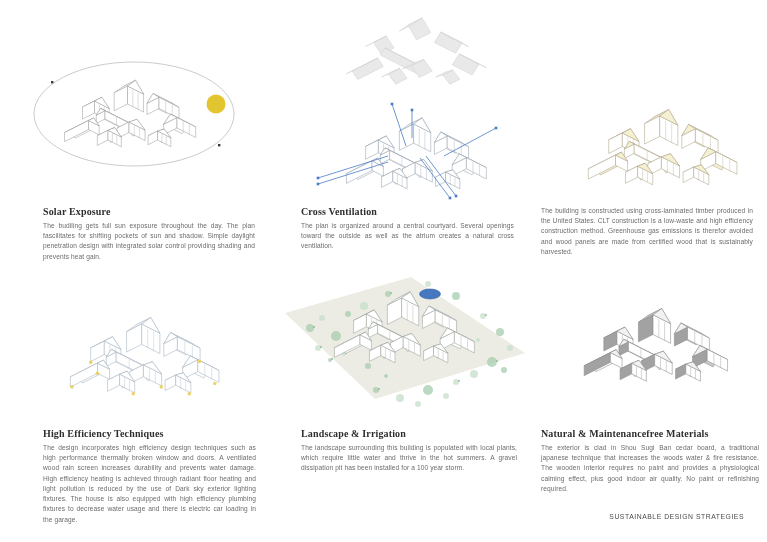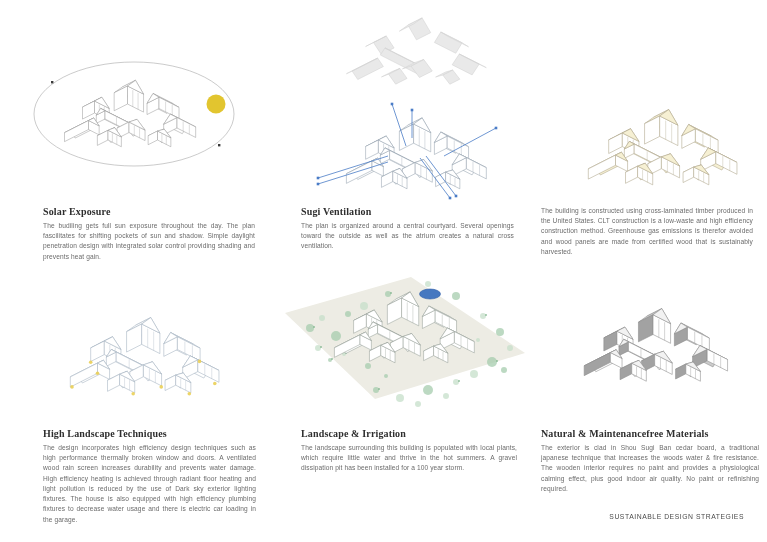--- a/index.html
+++ b/index.html
@@ -264,21 +264,21 @@
         <line x1="101.874" y1="114.97" x2="101.874" y2="103.00999999999999" stroke="#b3ab92" stroke-width="0.45"></line>
         <line x1="107.748" y1="117.94" x2="107.748" y2="105.97999999999999" stroke="#b3ab92" stroke-width="0.45"></line>
       </g>
     </svg>
 
   <div class="caption" style="left:43px;top:206px;width:212px">
     <h3>Solar Exposure</h3>
     <p>The budiling gets full sun exposure throughout the day. The plan fascilitates for shifting pockets of sun and shadow. Simple daylight penetration design with integrated solar control providing shading and prevents heat gain.</p>
   </div>
   <div class="caption" style="left:301px;top:206px;width:213px">
-    <h3>Sugi Ventilation</h3>
+    <h3>Cross Ventilation</h3>
     <p>The plan is organized around a central courtyard. Several openings toward the outside as well as the atrium creates a natural cross ventilation.</p>
   </div>
   <div class="caption" style="left:541px;top:206px;width:212px">
     <p>The building is constructed using cross-laminated timber produced in the United States. CLT construction is a low-waste and high efficiency construction method. Greenhouse gas emissions is therefor avoided and wood panels are made from certified wood that is sustainably harvested.</p>
   </div>
 
   <svg id="svg-eff" class="panel-svg" style="left:26px;top:276px" width="232" height="148" viewBox="0 0 232 148">
       <g transform="translate(12,14) scale(0.85)">
         <polygon points="143.4,50.8 132.7,32.4 114.9,41.4 125.6,59.8" fill="#ffffff" stroke="#a9b6c4" stroke-width="0.7" stroke-linejoin="round"></polygon>
         <polygon points="122.0,40.0 132.7,32.4 114.9,41.4 104.2,49.0" fill="#ffffff" stroke="#a9b6c4" stroke-width="0.7" stroke-linejoin="round"></polygon>
@@ -517,21 +517,21 @@
         <polygon points="96.0,99.0 104.9,95.5 90.7,102.7 81.8,106.2" fill="#cbcbcb" stroke="#8c8c8c" stroke-width="0.7" stroke-linejoin="round"></polygon>
         <polygon points="96.0,112.0 81.8,119.2 81.8,106.2 96.0,99.0" fill="#a2a2a2" stroke="#8c8c8c" stroke-width="0.7" stroke-linejoin="round"></polygon>
         <polygon points="96.0,112.0 113.8,121.0 113.8,108.0 96.0,99.0" fill="#ffffff" stroke="#8c8c8c" stroke-width="0.7" stroke-linejoin="round"></polygon>
         <polygon points="96.0,99.0 113.8,108.0 104.9,95.5" fill="#f2f2f2" stroke="#8c8c8c" stroke-width="0.7" stroke-linejoin="round"></polygon>
         <line x1="101.874" y1="114.97" x2="101.874" y2="103.00999999999999" stroke="#8c8c8c" stroke-width="0.45"></line>
         <line x1="107.748" y1="117.94" x2="107.748" y2="105.97999999999999" stroke="#8c8c8c" stroke-width="0.45"></line>
       </g>
     </svg>
 
   <div class="caption" style="left:43px;top:428px;width:213px">
-    <h3>High Landscape Techniques</h3>
+    <h3>High Efficiency Techniques</h3>
     <p>The design incorporates high efficiency design techniques such as high performance thermally broken window and doors.  A ventilated wood rain screen increases durability and prevents water damage. High efficiency heating is achieved through radiant floor heating and light pollution is reduced by the use of Dark sky exterior lighting fixtures.  The house is also equipped with high efficiency plumbing fixtures to decrease water usage and there is electric car loading in the garage.</p>
   </div>
   <div class="caption" style="left:541px;top:428px;width:218px">
     <h3>Natural &amp; Maintenancefree Materials</h3>
     <p>The exterior is clad in Shou Sugi Ban cedar board, a traditional japanese technique that increases the woods water &amp; fire resistance. The wooden interior requires no paint and provides a physiological calming effect, plus good indoor air quality. No paint or refinishing required.</p>
   </div>
   <div class="caption" style="left:301px;top:428px;width:216px">
     <h3>Landscape &amp; Irrigation</h3>
     <p>The landscape surrounding this building is populated with local plants, which require little water and thrive in the hot summers. A gravel dissipation pit has been installed for a 100 year storm.</p>
   </div>

